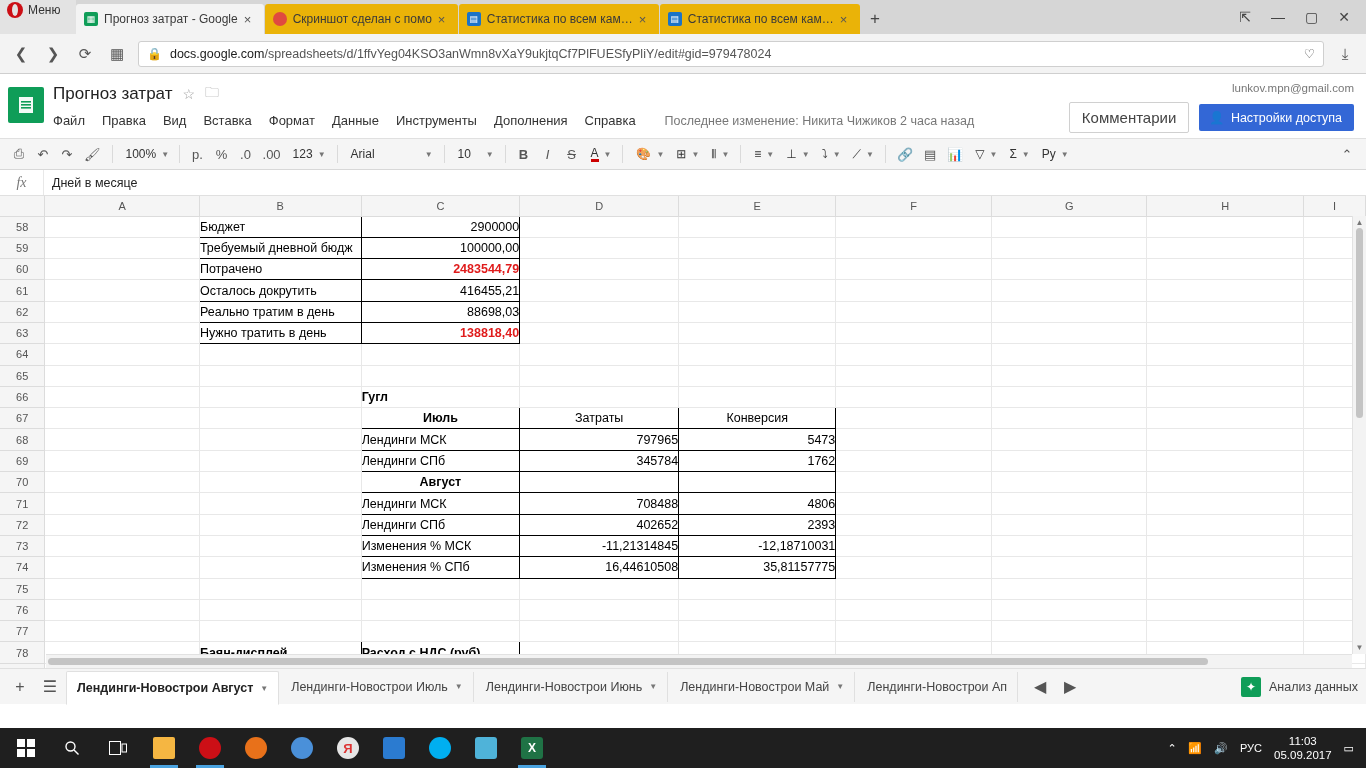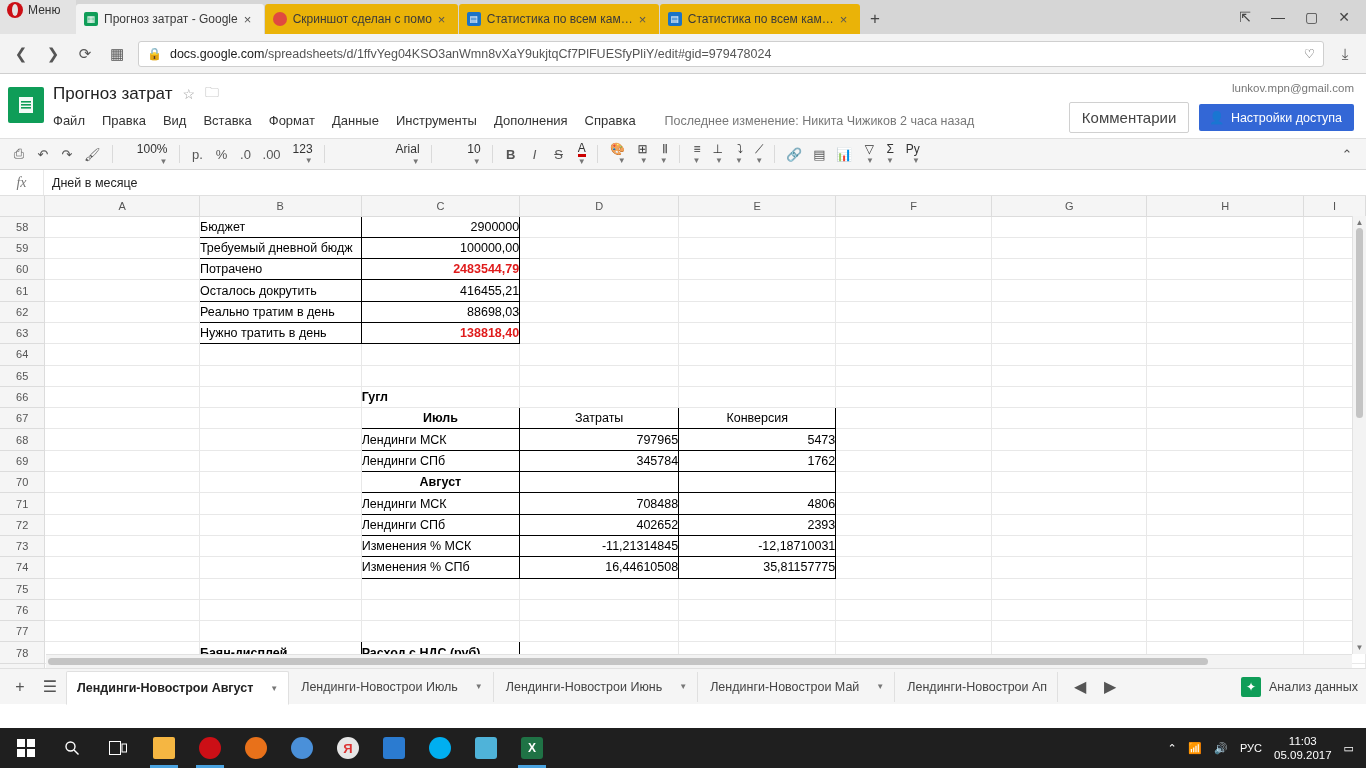--- a/index.html
+++ b/index.html
@@ -199,23 +199,23 @@
     min-width: 22px;
     padding: 0 4px;
     display: flex; align-items: center; justify-content: center;
     color: #555;
     font-size: 13px;
     border-radius: 2px;
   }
   .tb-sep { width: 1px; height: 18px; background: #dadada; margin: 0 5px; }
   .tb-combo {
     height: 24px;
-    display: flex; align-items: flex-end; 
+    display: flex; align-items: center; gap: 5px;
     padding: 0 4px 0 6px;
-    font-size: 12px; color: #333; flex-direction: column;
+    font-size: 12px; color: #333;
   }
   .tb-combo .caret { font-size: 8px; color: #777; }
   .zoom-box { width: 52px; justify-content: space-between; }
   .font-box { width: 92px; justify-content: space-between; }
   .size-box { width: 46px; justify-content: space-between; }
   .tb-right { position: absolute; right: 8px; display: flex; align-items: center; gap: 12px; }
 
   
   .formula-bar {
     height: 26px;
@@ -323,21 +323,21 @@
     gap: 2px;
     position: relative;
   }
   .sheetbar .sb-icon {
     width: 28px; height: 28px;
     display: flex; align-items: center; justify-content: center;
     color: #555; font-size: 16px;
   }
   .sheet-tab {
     height: 30px;
-    display: flex; align-items: center; gap: 17px;
+    display: flex; align-items: center; gap: 7px;
     padding: 9px 10px;
     font-size: 12.5px;
     color: #444;
     border-right: 1px solid #e0e0e0;
     white-space: nowrap;
   }
   .sheet-tab.active {
     background: #fff;
     color: #222;
     font-weight: bold;

